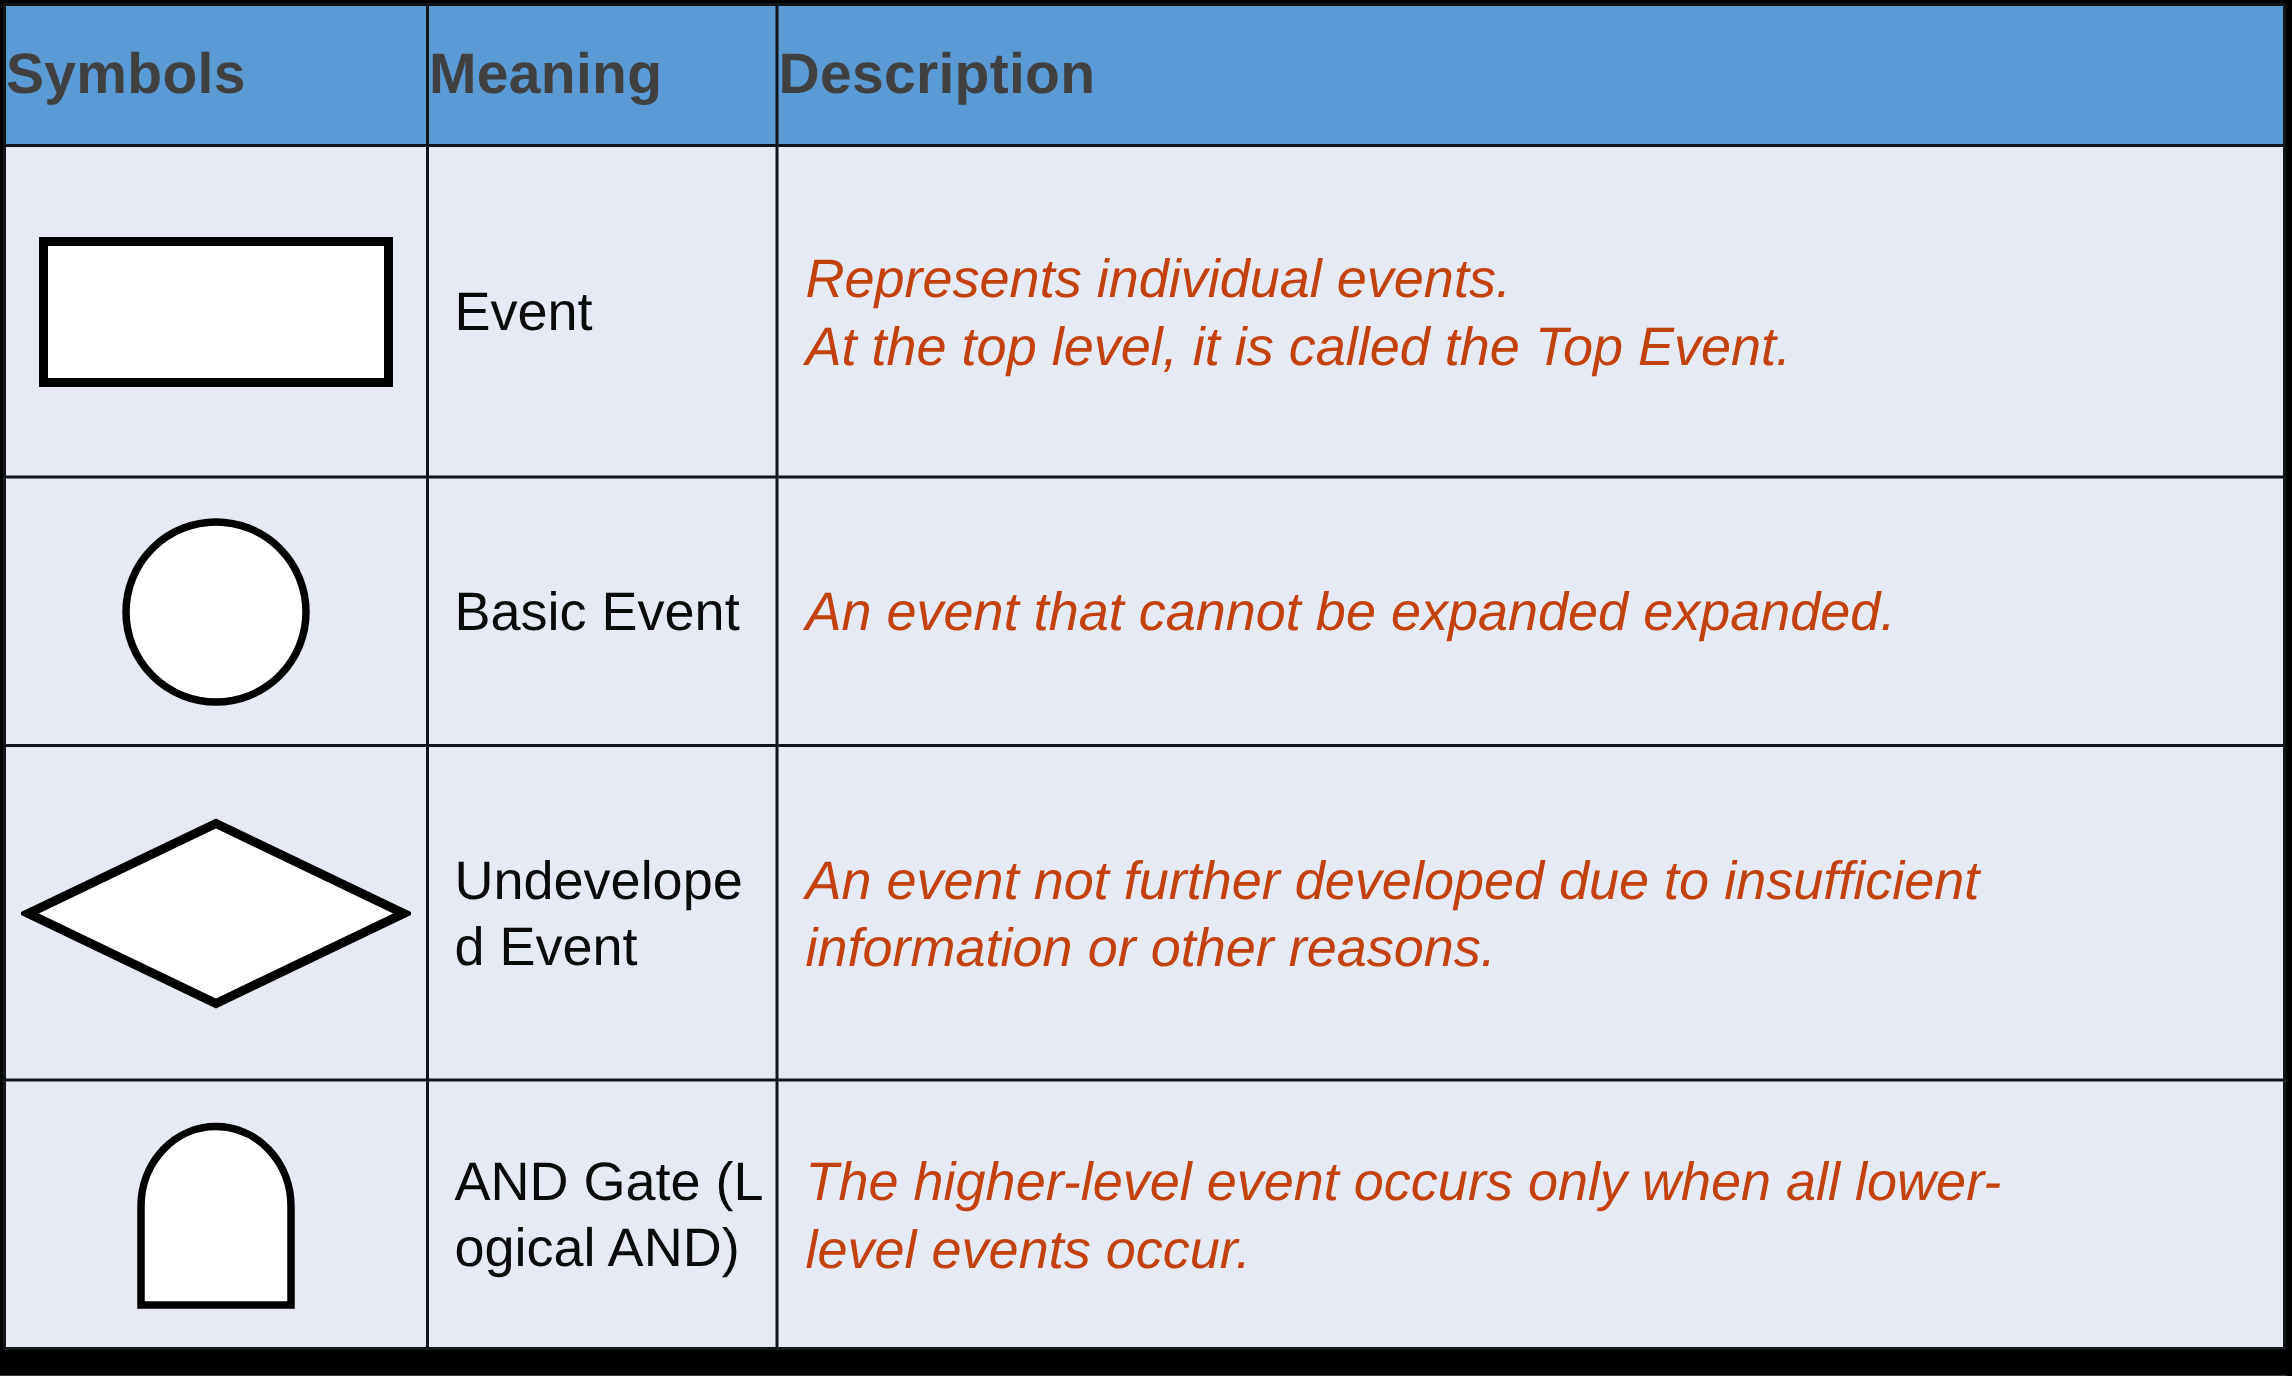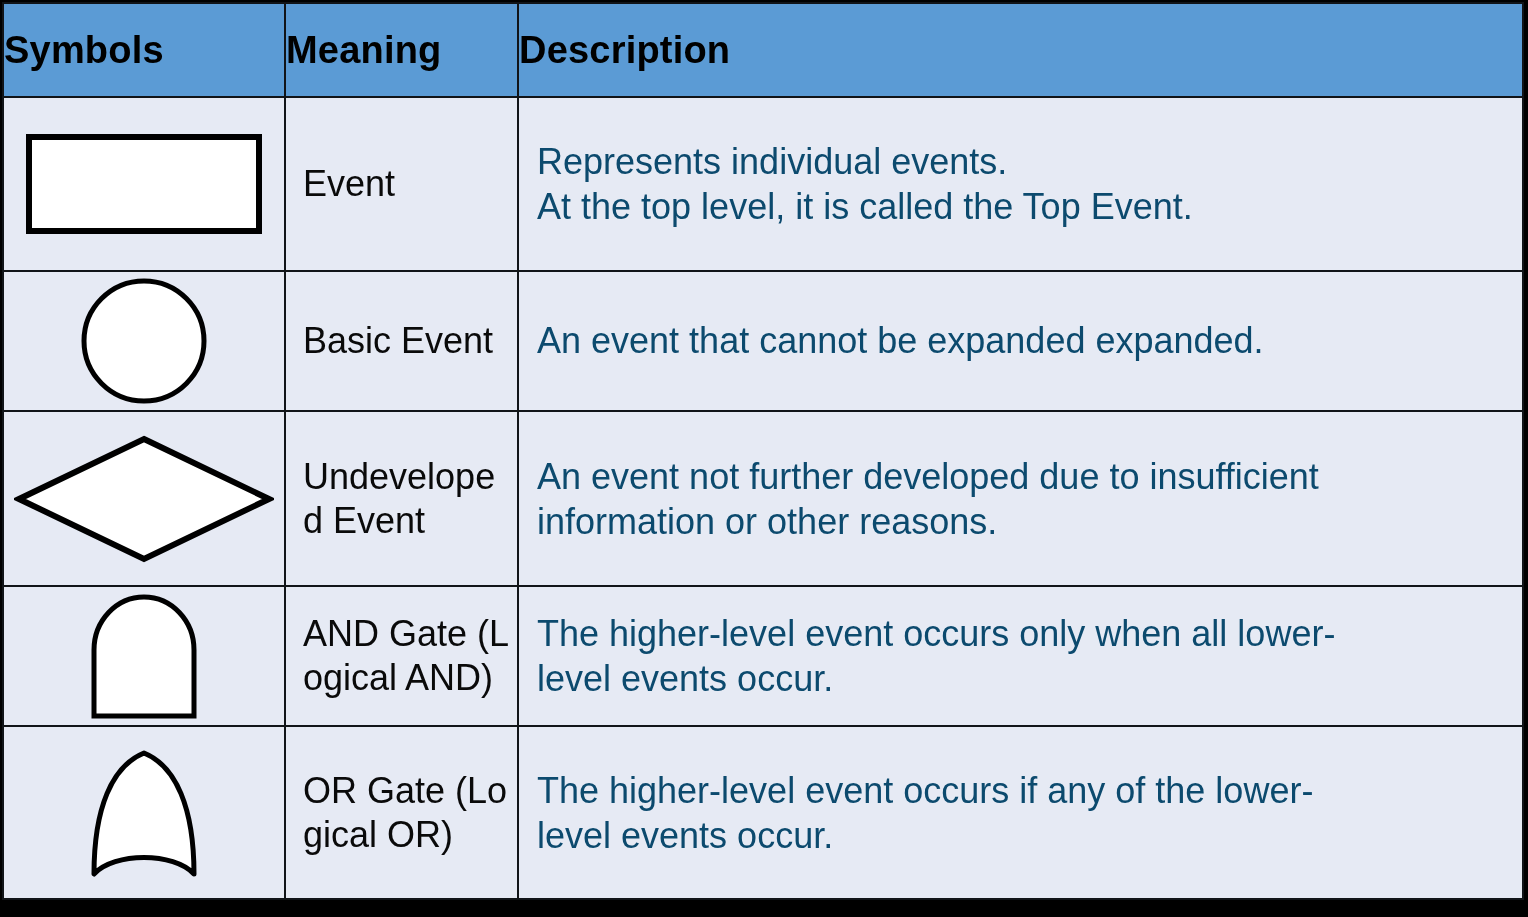--- a/index.html
+++ b/index.html
@@ -34,21 +34,21 @@
   .legend-table td {
     border: 2px solid #111418;
     padding: 0;
     vertical-align: middle;
   }
 
   
   thead tr { height: 94px; }
   thead th {
     background: #5B9BD5;
-    color: #000000;
+    color: #404040;
     font-size: 38px;
     font-weight: bold;
     text-align: left;
     padding: 0 0 0 20px;
     vertical-align: middle;
     letter-spacing: 0.2px;
     border-bottom: 4px solid #111418;
   }
 
   
@@ -78,24 +78,25 @@
     vertical-align: middle;
     word-break: break-all;
     overflow-wrap: anywhere;
     hyphens: none;
     margin-top: 40px;
   }
   td.mean-cell .mean-text { display: block; }
 
   td.desc-cell {
     font-size: 36px;
-    color: #0c4a6e;
+    color: #c2410c;
     line-height: 1.25;
     padding: 0 10px 0 18px;
     vertical-align: middle;
+    font-style: italic;
   }
   td.desc-cell .desc-line { display: block; white-space: nowrap; }
 
   svg { display: block; }
 </style>
 </head>
 <body>
 
 <table class="legend-table">
   <colgroup>
@@ -174,31 +175,15 @@
       </td>
       <td class="mean-cell">
         <span class="mean-text">AND Gate (Logical AND)</span>
       </td>
       <td class="desc-cell">
         <span class="desc-line">The higher-level event occurs only when all lower-</span>
         <span class="desc-line">level events occur.</span>
       </td>
     </tr>
 
-    <tr class="r-or">
-      <td class="sym-cell">
-        <div class="shape-wrap">
-          <svg width="112" height="130" viewBox="0 0 112 130">
-            <path d="M 6 126 C 6 60 24 18 56 5 C 88 18 106 60 106 126 C 86 104 26 104 6 126 Z" fill="#FFFFFF" stroke="#000000" stroke-width="5" stroke-linejoin="round"></path>
-          </svg>
-        </div>
-      </td>
-      <td class="mean-cell">
-        <span class="mean-text">OR Gate (Logical OR)</span>
-      </td>
-      <td class="desc-cell">
-        <span class="desc-line">The higher-level event occurs if any of the lower-</span>
-        <span class="desc-line">level events occur.</span>
-      </td>
-    </tr>
 
   </tbody>
 </table>
 
 </body></html>

